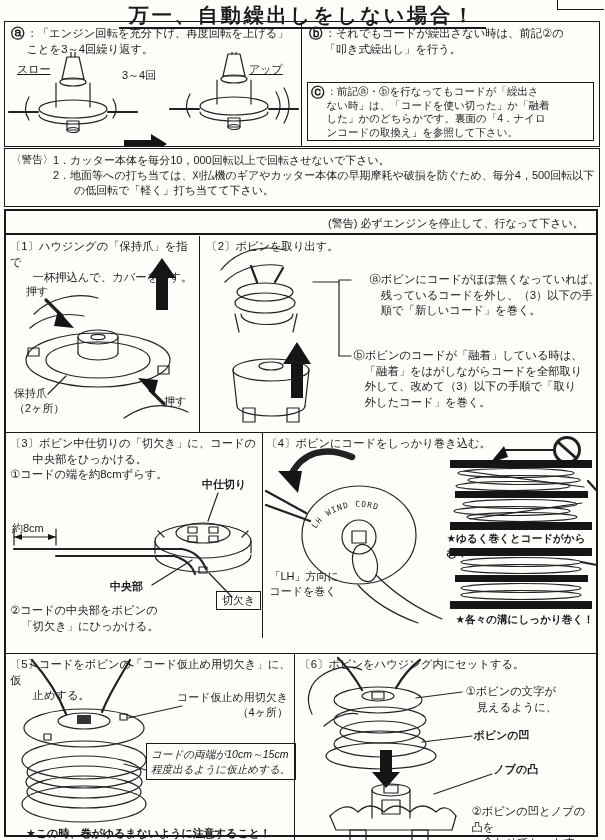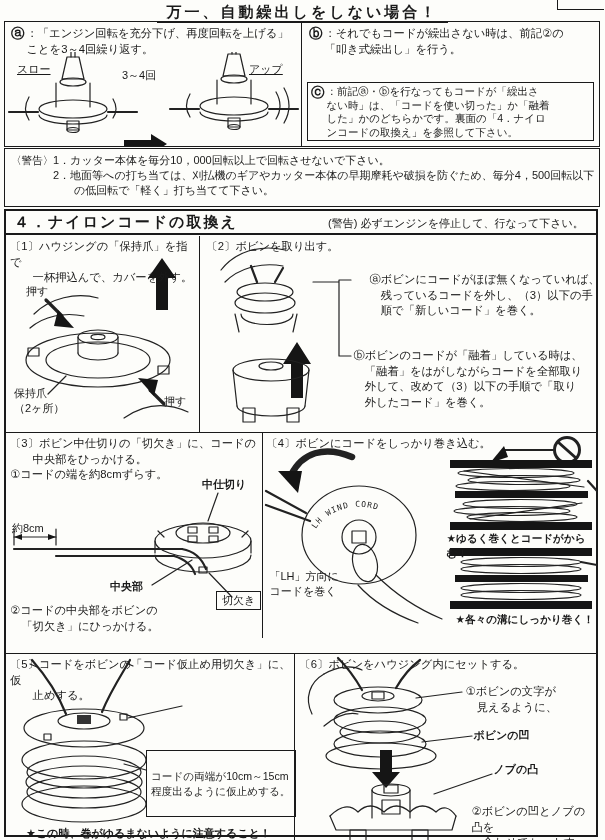--- a/index.html
+++ b/index.html
@@ -18,21 +18,21 @@
   svg *{vector-effect:non-scaling-stroke;}
   .ill path,.ill ellipse,.ill circle,.ill rect,.ill line,.ill polyline{
     fill:none;stroke:#222;stroke-width:1.2;stroke-linecap:round;stroke-linejoin:round;
   }
   .ill .fill{fill:#151515;stroke:none;}
   .ill .thick{stroke-width:2.2;}
   .ill .heavy{stroke-width:3.2;}
   .lbl{font-size:11px;}
   .bold{font-weight:bold;}
   #title-line{width:100%;text-align:center;top:2px;}
-  #title-line span{font-size:15px;font-weight:bold;letter-spacing:3px;border-bottom:2px solid #1a1a1a;padding:0 10px 1px;}
+  #title-line span{font-size:20px;font-weight:bold;letter-spacing:3px;border-bottom:2px solid #1a1a1a;padding:0 10px 1px;}
   .hang{padding-left:21px;text-indent:-21px;}
   .s4-heading{font-size:15px;font-weight:bold;letter-spacing:2px;}
   .note-star{font-size:10.6px;font-weight:bold;}
   .small{font-size:10.6px;}
 </style>
 </head>
 <body>
 
 <div id="page">
 
@@ -102,31 +102,30 @@
       </g>
       <polygon class="fill" points="119,88 146,88 146,82 162,92 146,102 146,96 119,96"></polygon>
       <polygon class="fill" points="162,106 135,106 135,100 119,110 135,120 135,114 162,114"></polygon>
     </svg>
     <div class="abs lbl" style="left:12px;top:40px;text-decoration:underline;">スロー</div>
     <div class="abs lbl" style="left:117px;top:46px;">3～4回</div>
     <div class="abs lbl" style="left:244px;top:40px;text-decoration:underline;">アップ</div>
   </div>
 
   <div class="abs box" style="left:4px;top:148px;width:594px;height:57px;">
-    <div class="abs small" style="left:6px;top:4px;">〈警告〉</div>
+    <div class="abs small" style="left:6px;top:4px;font-family:Liberation Mono, monospace;">〈警告〉</div>
     <div class="abs" style="left:48px;top:4px;width:542px;font-size:11px;">
       <div class="hang">1．カッター本体を毎分10，000回転以上で回転させないで下さい。</div>
       <div class="hang">2．地面等への打ち当ては、刈払機のギアやカッター本体の早期摩耗や破損を防ぐため、毎分4，500回転以下の低回転で「軽く」打ち当てて下さい。</div>
     </div>
   </div>
 
   <div class="abs" style="left:4px;top:209px;width:594px;height:628px;border:2px solid #1a1a1a;box-sizing:border-box;">
 
     <div class="abs" style="left:0;right:0;top:0;height:22px;border-bottom:2.5px solid #1a1a1a;">
-      <span class="abs s4-heading" style="left:8px;top:1px;">４．ナイロンコードの取換え</span>
       <span class="abs lbl" style="left:322px;top:5px;">(警告) 必ずエンジンを停止して、行なって下さい。</span>
     </div>
 
     <div class="abs" style="left:0;right:0;top:25px;height:196px;">
 
       <div class="abs" style="left:0;top:0;bottom:0;width:193px;border-right:1.5px solid #1a1a1a;">
         <svg class="ill" width="193" height="196" viewBox="0 0 193 196">
           <polygon class="fill" points="150,74 150,42 142,42 156,22 170,42 162,42 162,74"></polygon>
           <path d="M28,78 C44,62 70,56 92,62"></path>
           <path d="M24,92 C38,80 58,76 78,80"></path>
@@ -307,21 +306,23 @@
           <path d="M60,60 C52,40 40,22 26,6" class="thick"></path>
           <path d="M96,58 C104,38 116,20 124,6" class="thick"></path>
           <line x1="24" y1="10" x2="31" y2="13"></line>
           <line x1="120" y1="9" x2="127" y2="12"></line>
 
           <line x1="176" y1="52" x2="122" y2="64"></line>
           <line x1="140" y1="116" x2="118" y2="110"></line>
         </svg>
         <div class="abs t" style="left:4px;top:3px;">〔5〕コードをボビンの「コード仮止め用切欠き」に、仮
 　　止めする。</div>
-        <div class="abs t box small" style="left:140px;top:96px;width:140px;padding:18px 4px;">コードの両端が10cm～15cm
+        <div class="abs t lbl" style="left:152px;top:36px;width:130px;text-align:right;">コード仮止め用切欠き
+（4ヶ所）</div>
+        <div class="abs t box small" style="left:140px;top:89px;width:140px;padding:3px 4px;font-style:italic;">コードの両端が10cm～15cm
 程度出るように仮止めする。</div>
         <div class="abs bold" style="left:20px;top:172px;font-size:11px;">★この時、巻がゆるまないように注意すること！</div>
       </div>
 
       <div class="abs" style="left:289.5px;top:0;bottom:0;right:0;">
         <svg class="ill" width="303" height="198" viewBox="0 0 303 198">
 
           <path d="M16,60 C8,44 14,28 28,20"></path>
           <path d="M28,20 C42,12 56,11 66,16"></path>
           <path d="M28,72 C40,62 52,58 62,60"></path>

